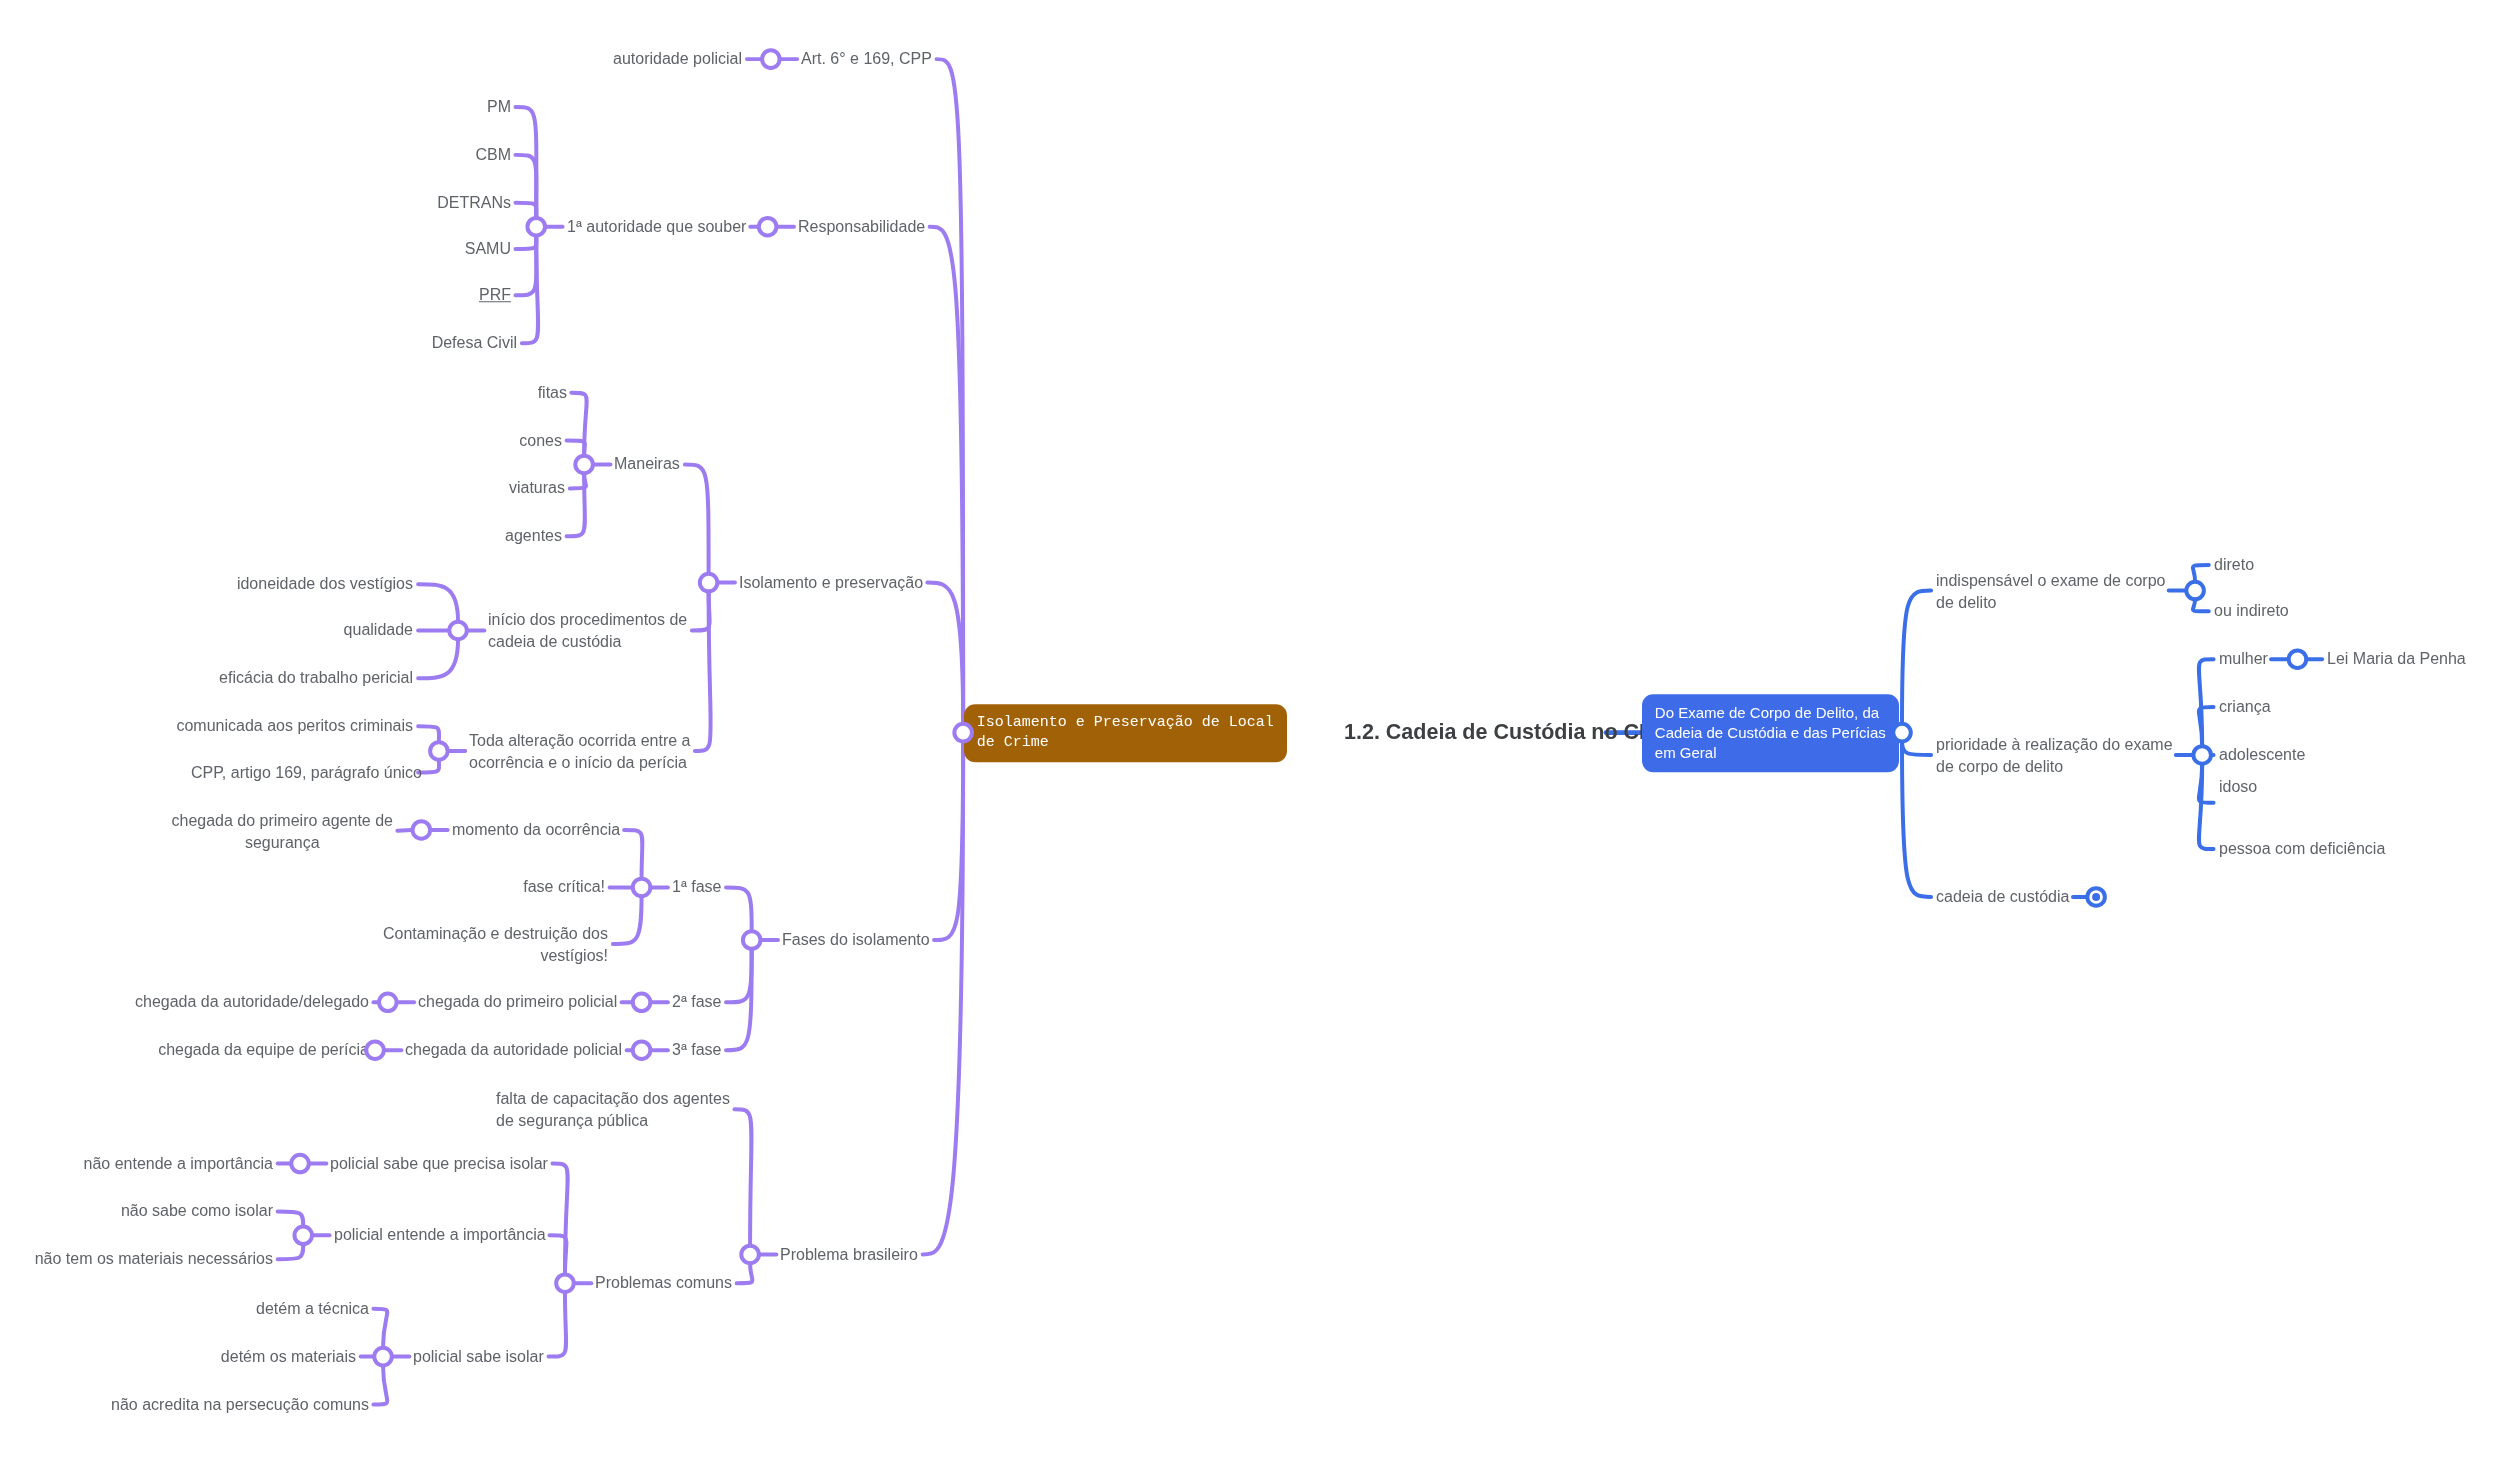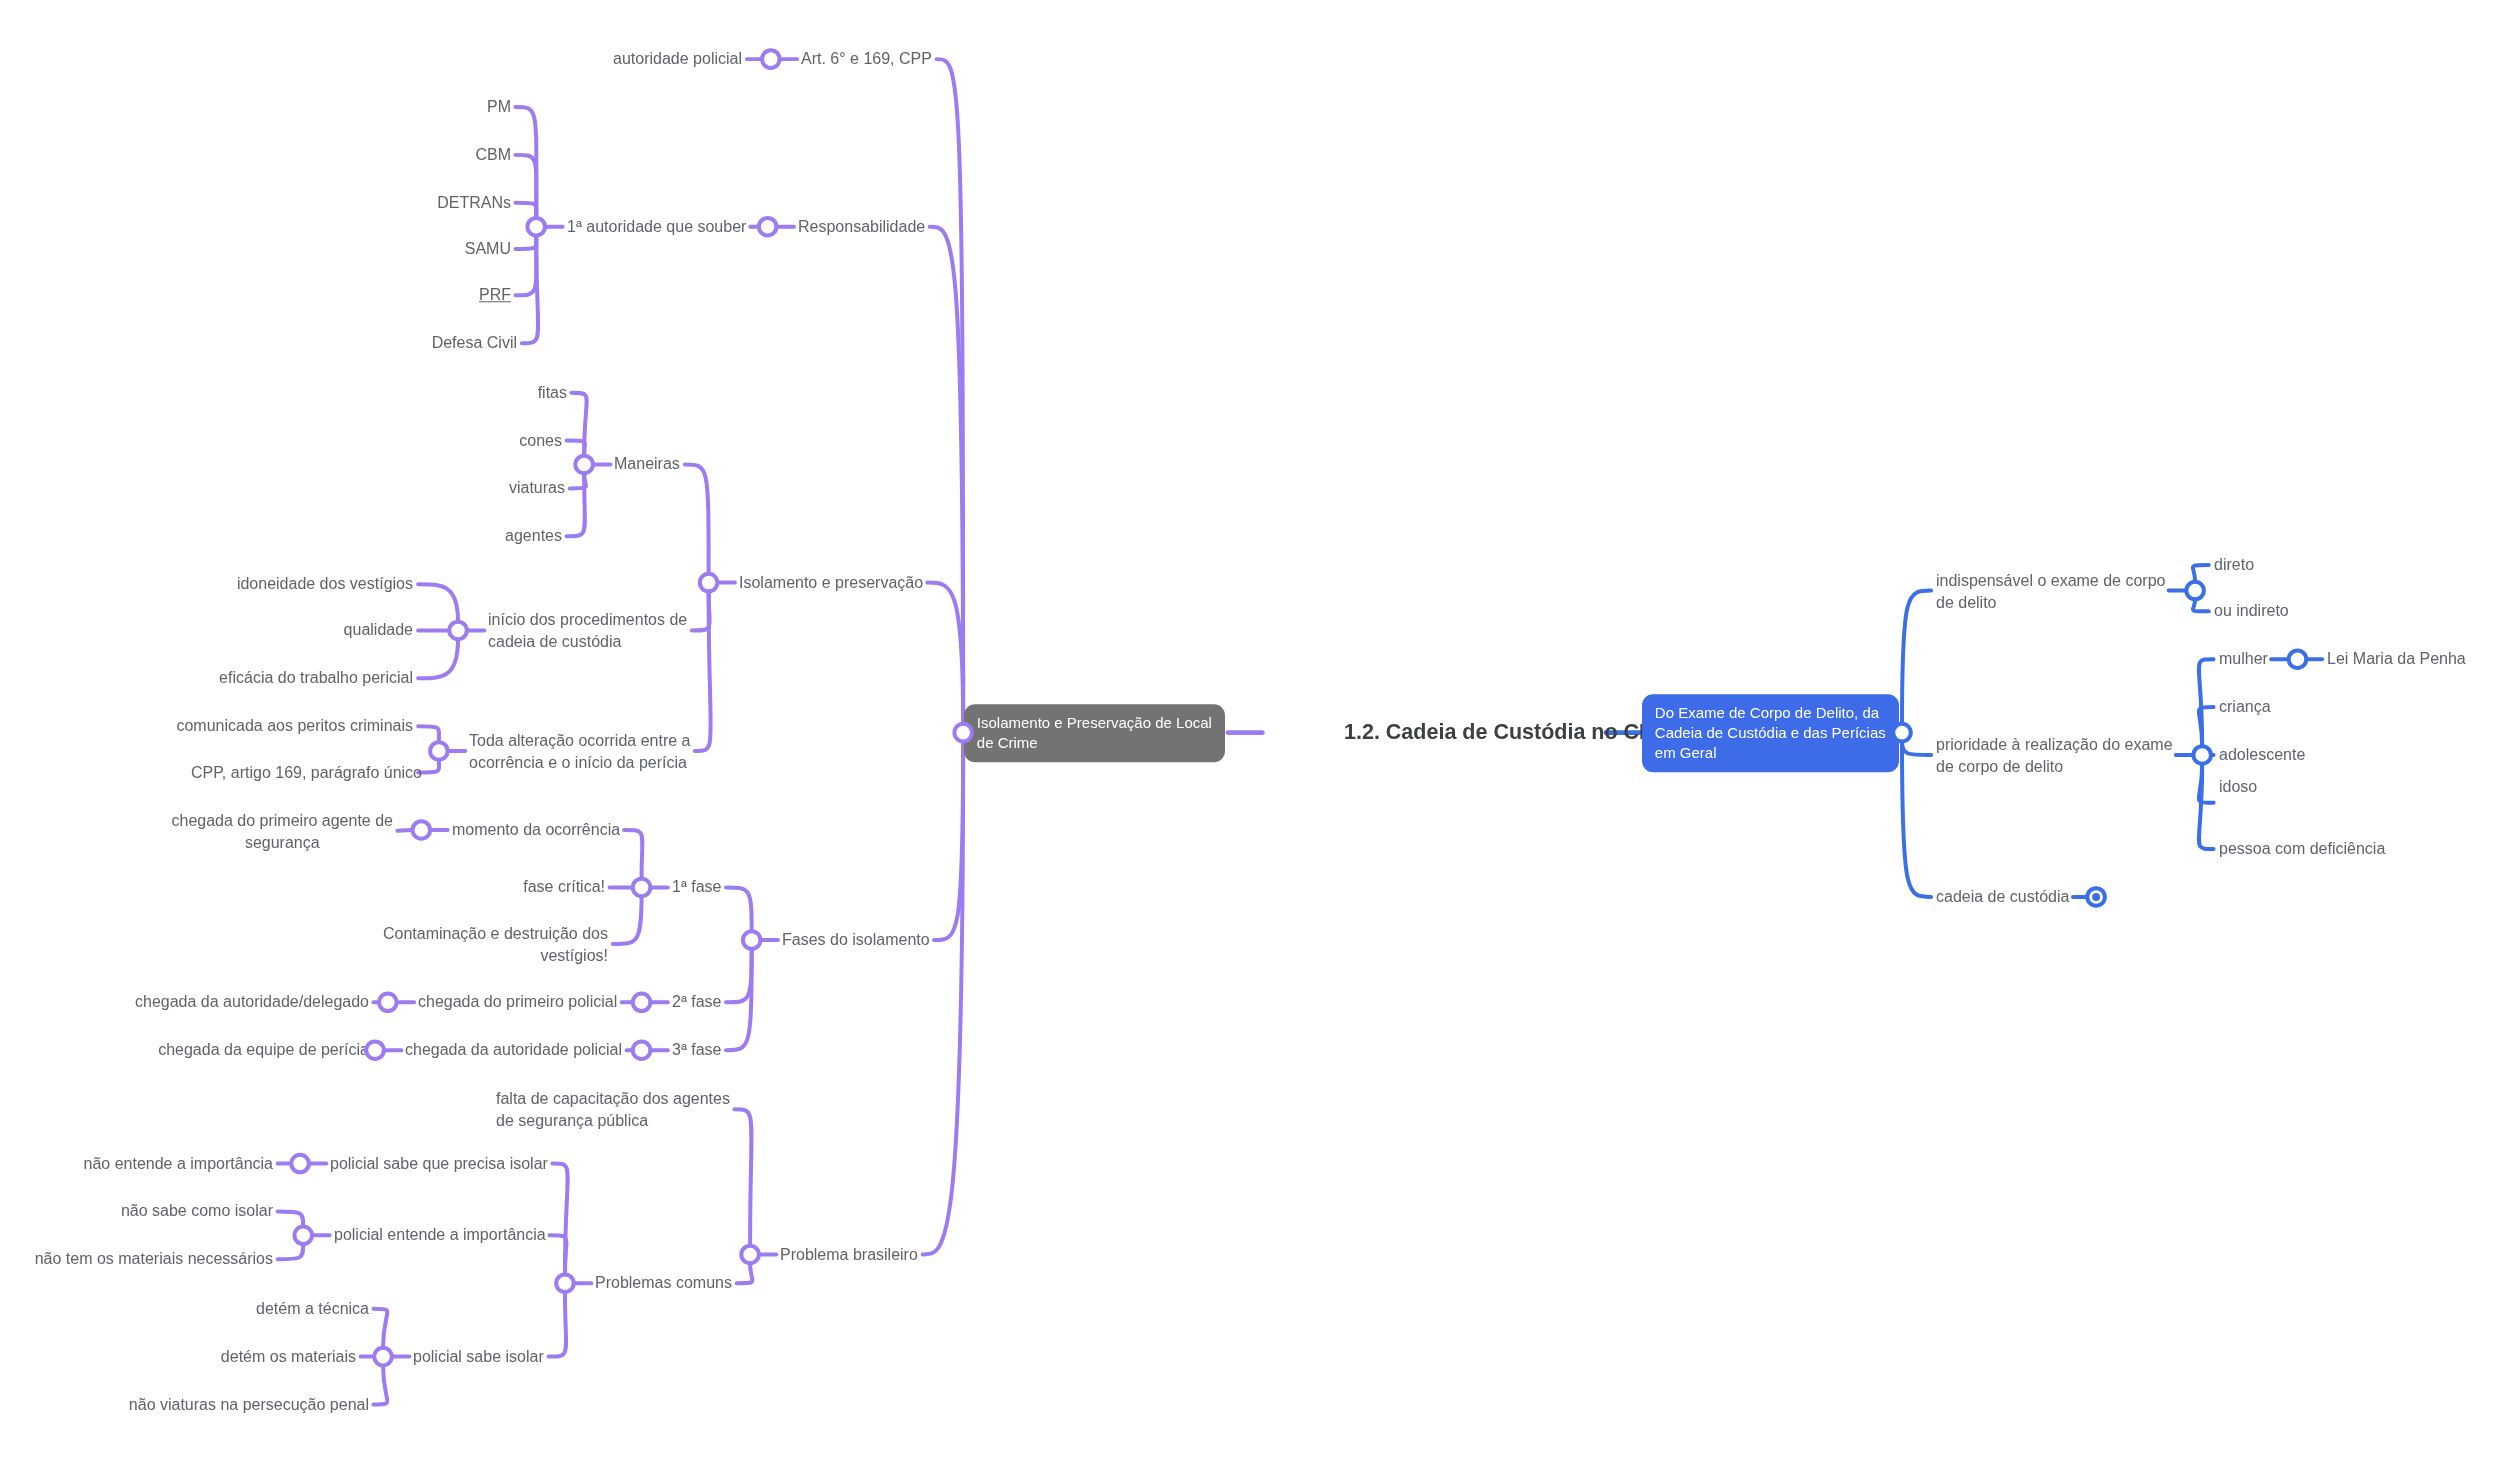--- a/index.html
+++ b/index.html
@@ -122,21 +122,21 @@
       <path d="M 2726.734375 946 L 2748.734375 946" fill="none" stroke="#3b6fe8" stroke-width="5" stroke-linecap="round"></path>
       <path d="M 2846.140625 826 L 2868.140625 826" fill="none" stroke="#3b6fe8" stroke-width="5" stroke-linecap="round"></path>
       <path d="M 1538.84375 918 L 1582 918" fill="none" stroke="#9d7bf0" stroke-width="6" stroke-linecap="round"></path>
       <path d="M 2012.609375 918 L 2057 918" fill="none" stroke="#3b6fe8" stroke-width="6" stroke-linecap="round"></path>
       <path d="M 2597.796875 1124 L 2615.796875 1124" fill="none" stroke="#3b6fe8" stroke-width="5" stroke-linecap="round"></path>
     </svg>
   <div id="nodes">
       <div class="node anchorL title" style="left: 1344px; top: 733px;">
         <span>1.2. Cadeia de Custódia no CPP</span>
       </div>
-      <div class="node anchorL box" style="left: 964px; top: 733px; background: #737373;">
+      <div class="node anchorL box" style="left: 964px; top: 733px; background: #a16207; font-family: Liberation Mono, monospace;">
         <span>Isolamento e Preservação de Local</span>
         <span>de Crime</span>
       </div>
       <div class="node anchorL box" style="left: 1642px; top: 733px; background: rgb(62, 108, 233);">
         <span>Do Exame de Corpo de Delito, da</span>
         <span>Cadeia de Custódia e das Perícias</span>
         <span>em Geral</span>
       </div>
       <div class="node anchorL" style="left: 801px; top: 59px;">
         <span>Art. 6° e 169, CPP</span>
@@ -275,21 +275,21 @@
       <div class="node anchorL" style="left: 413px; top: 1357px;">
         <span>policial sabe isolar</span>
       </div>
       <div class="node anchorR" style="left: 369px; top: 1309px;">
         <span>detém a técnica</span>
       </div>
       <div class="node anchorR" style="left: 356px; top: 1357px;">
         <span>detém os materiais</span>
       </div>
       <div class="node anchorR" style="left: 369px; top: 1405px;">
-        <span>não viaturas na persecução penal</span>
+        <span>não acredita na persecução comuns</span>
       </div>
       <div class="node anchorL" style="left: 1936px; top: 591px;">
         <span>indispensável o exame de corpo</span>
         <span>de delito</span>
       </div>
       <div class="node anchorL" style="left: 2214px; top: 565px;">
         <span>direto</span>
       </div>
       <div class="node anchorL" style="left: 2214px; top: 611px;">
         <span>ou indireto</span>

